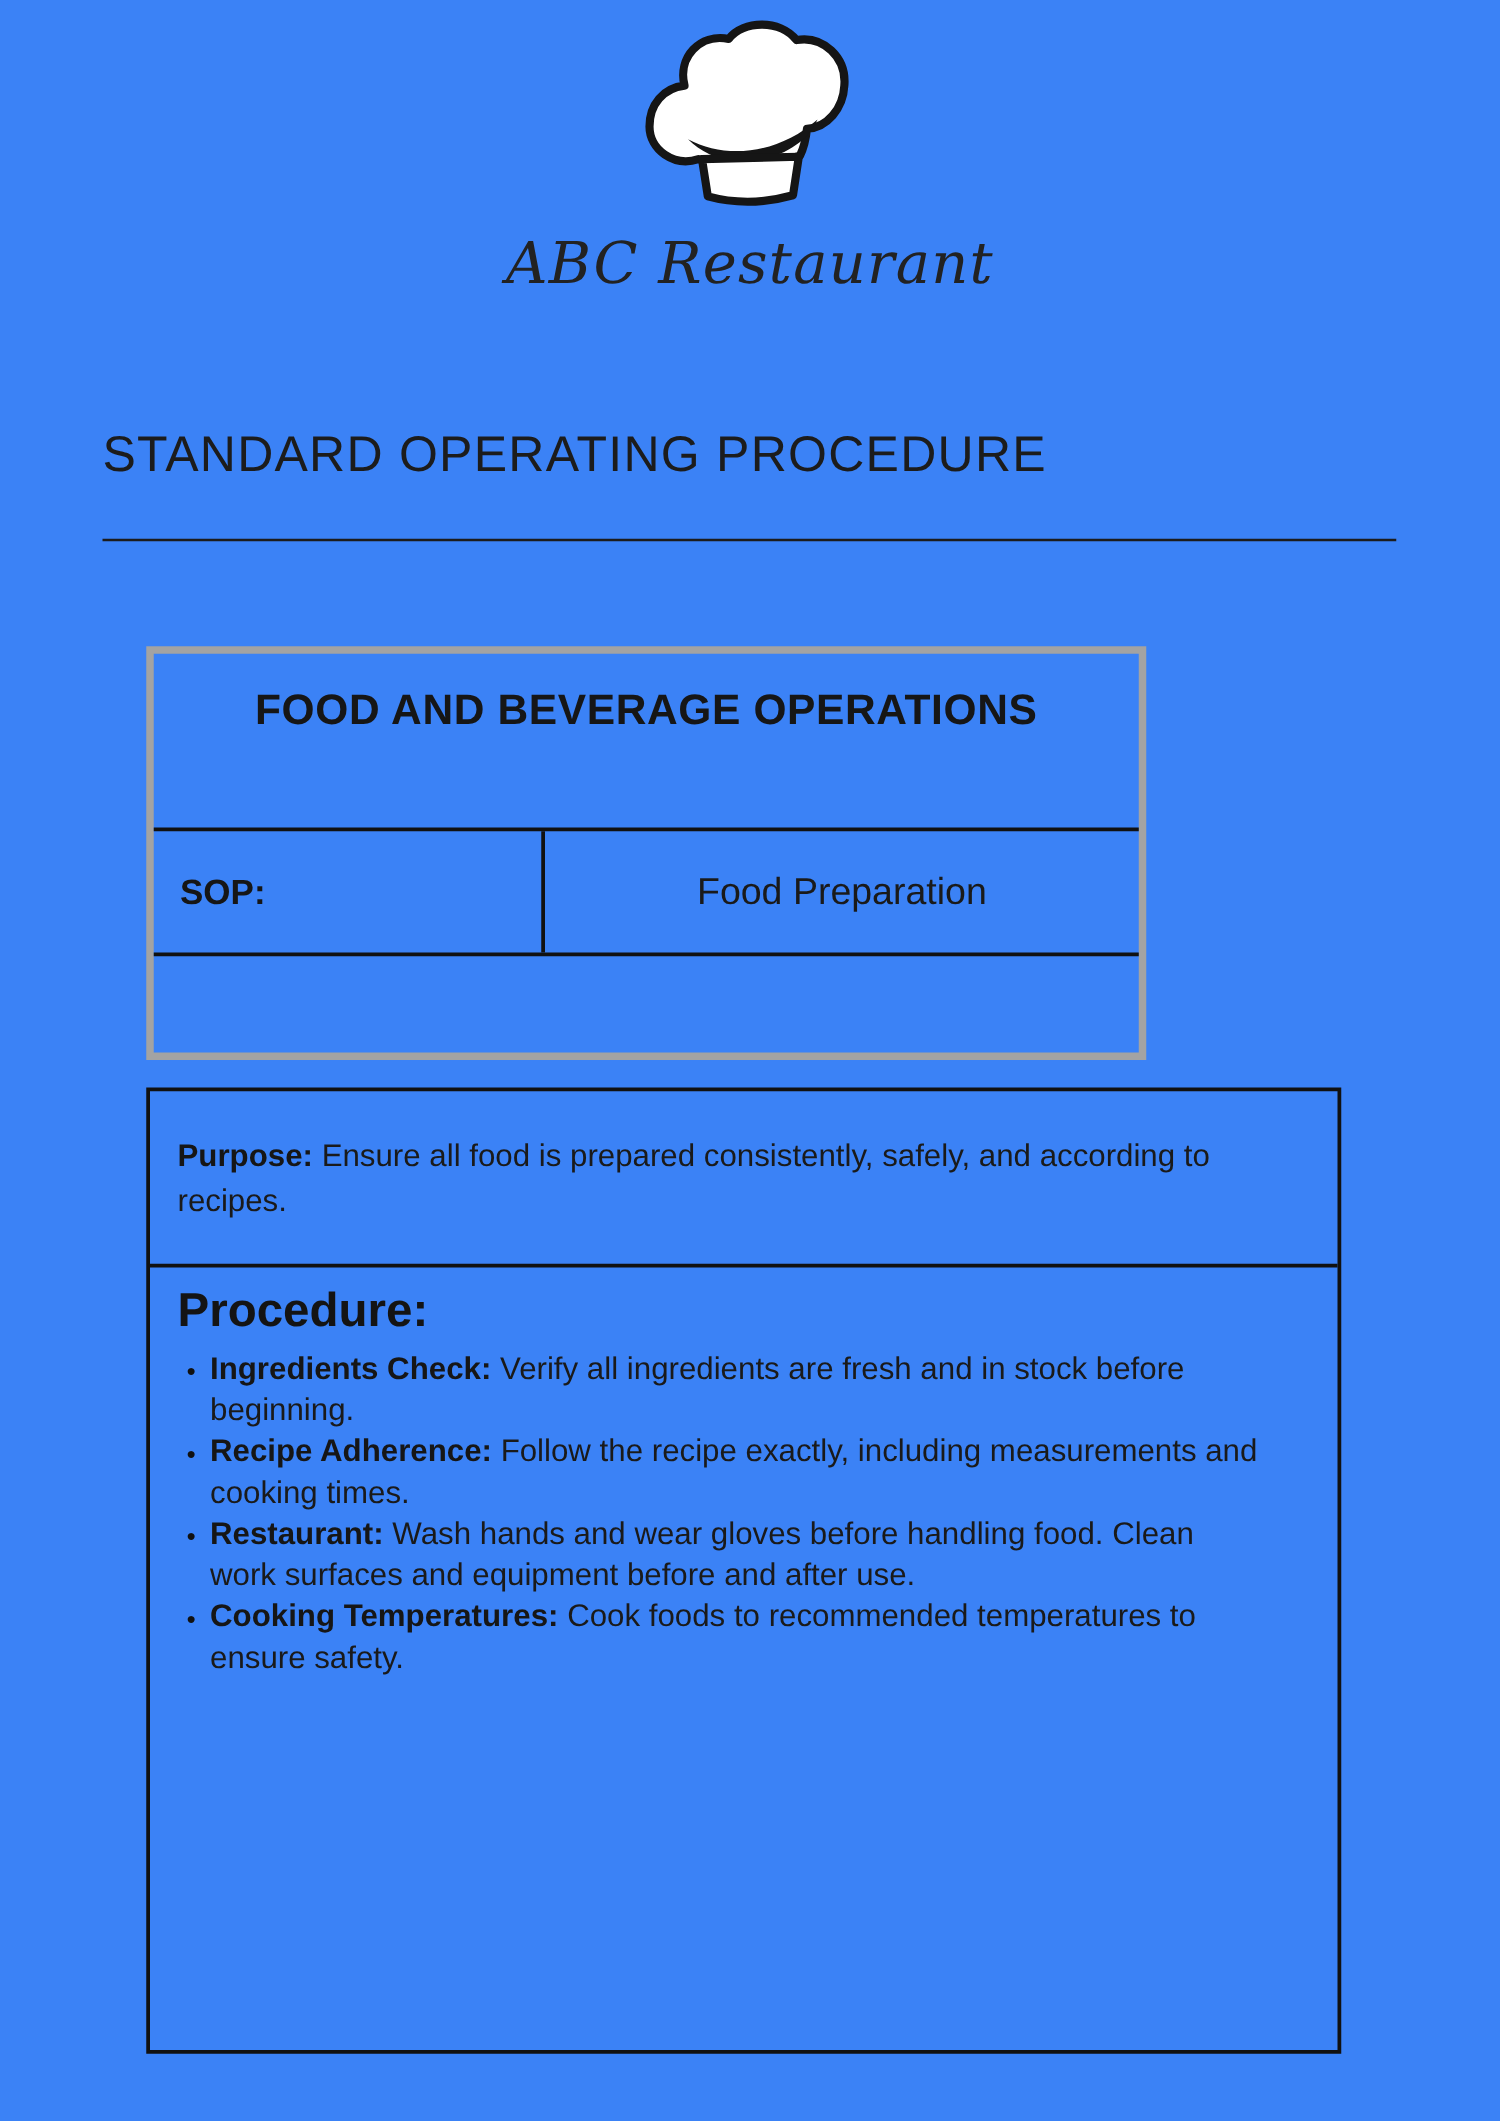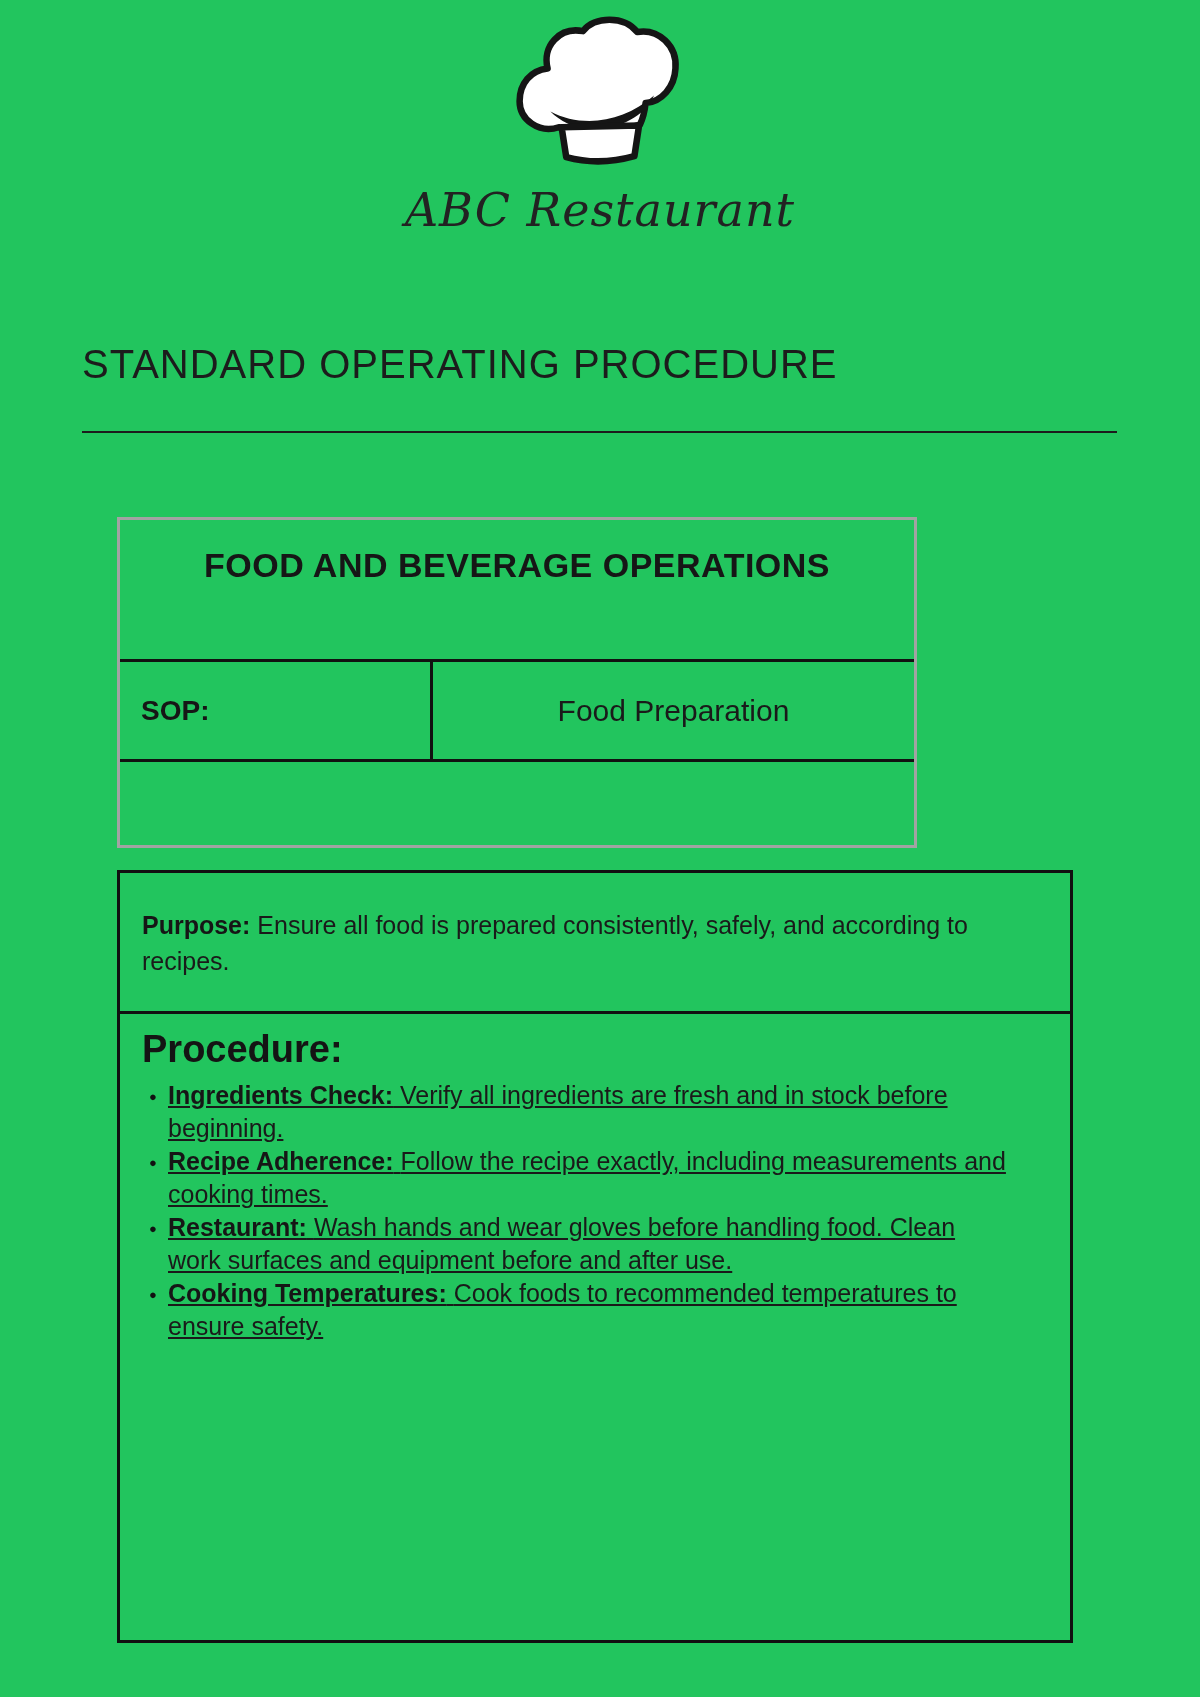--- a/index.html
+++ b/index.html
@@ -1,20 +1,20 @@
 <!DOCTYPE html>
 <html><head>
 <meta charset="utf-8">
 <style>
   html,body{margin:0;padding:0;background:#ffffff;}
   .page{
     position:relative;
     width:1200px;
     height:1697px;
-    background:#22c55e;
+    background:#3b82f6;
     font-family:"Liberation Sans", sans-serif;
     color:#1a1a1a;
     overflow:hidden;
   }
   
   .logo-hat{
     position:absolute;
     left:500px; top:10px;
     width:196px; height:172px;
   }
@@ -44,21 +44,21 @@
     position:absolute;
     left:82px; top:431px;
     width:1035px; height:2px;
     background:#1c1c1c;
   }
   
   .info-table{
     position:absolute;
     left:117px; top:517px;
     width:800px; height:331px;
-    border:3px solid #a3a3a3;
+    border:6px solid #a3a3a3;
     box-sizing:border-box;
   }
   .t-header{
     height:142px;
     border-bottom:3px solid #111111;
     box-sizing:border-box;
     text-align:center;
     padding-top:26px;
     font-size:34px;
     font-weight:700;
@@ -122,21 +122,20 @@
     margin:0;
     padding:0 0 0 26px;
     list-style:none;
   }
   .procedure li{
     position:relative;
     width:842px;
     font-size:25px;
     line-height:33px;
     margin:0;
-    text-decoration:underline;
   }
   .procedure li::before{
     content:"●";
     position:absolute;
     left:-19px;
     top:1px;
     font-size:13px;
     color:#111111;
   }
   b{font-weight:700;color:#161616;}

